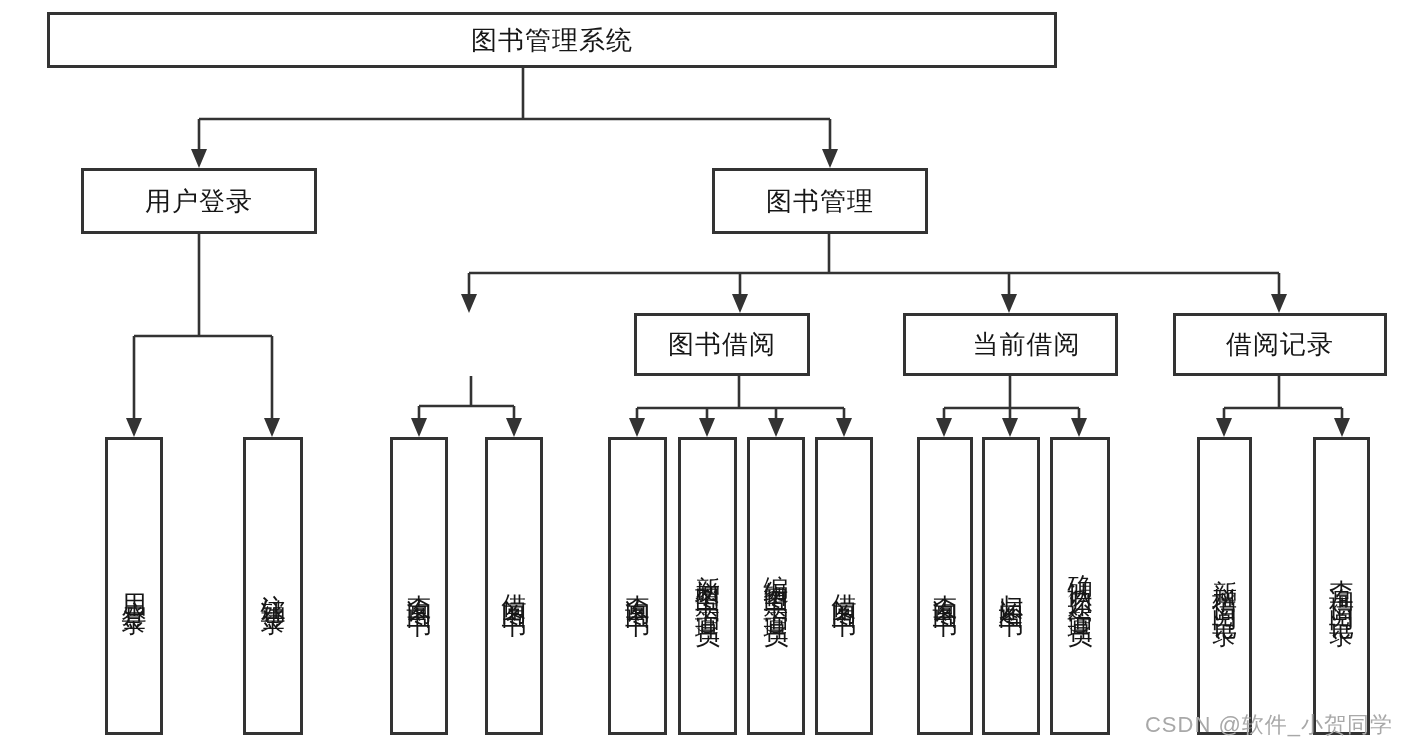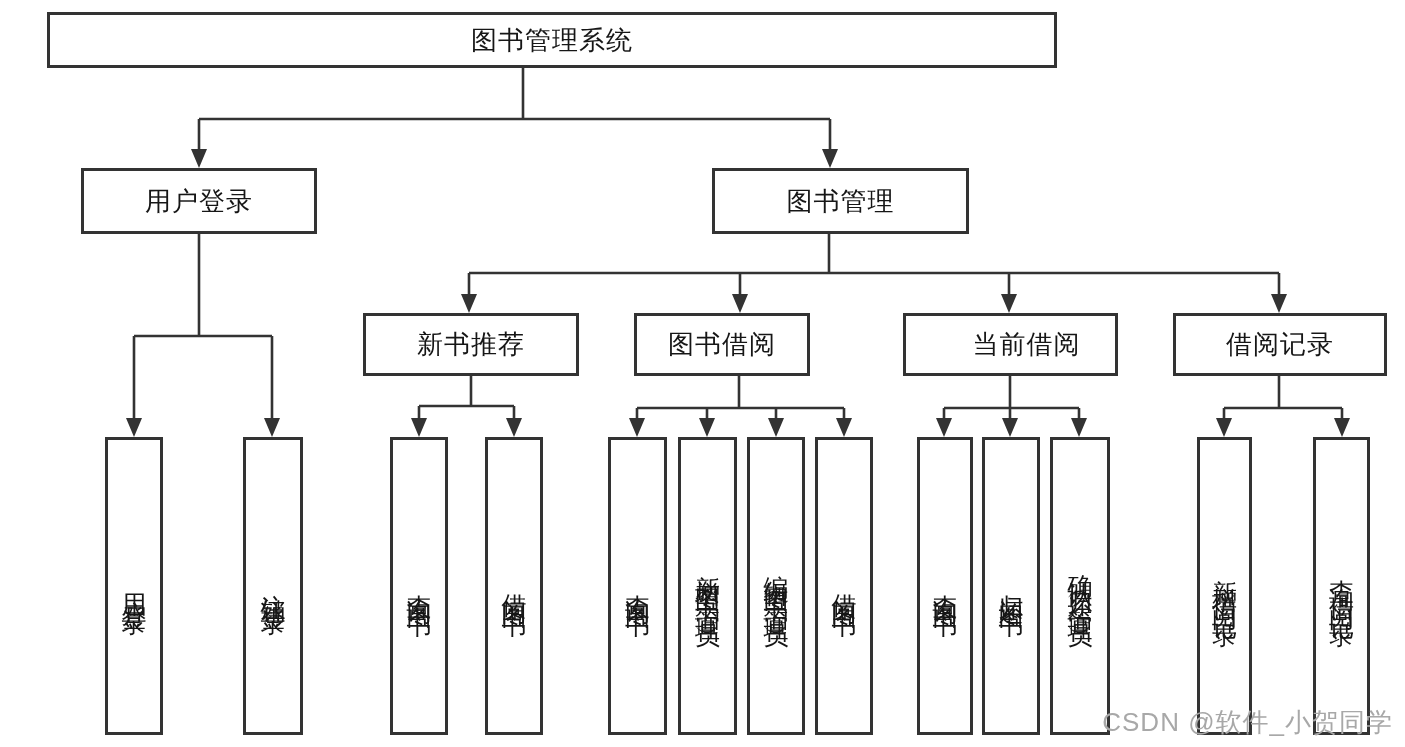--- a/index.html
+++ b/index.html
@@ -50,21 +50,21 @@
     writing-mode: vertical-rl;
     text-orientation: mixed;
     font-size: 25px;
     letter-spacing: 6px;
     line-height: 1;
   }
   .watermark {
     position: absolute;
     right: 12px;
     bottom: 7px;
-    font-size: 26px;
+    font-size: 22px;
     letter-spacing: 1px;
     color: var(--watermark, #a8a8a8);
     white-space: nowrap;
   }
 </style>
 </head>
 <body>
 
 <div id="canvas">
 
@@ -86,23 +86,22 @@
       M629 418 L645 418 L637 437 Z  M699 418 L715 418 L707 437 Z
       M768 418 L784 418 L776 437 Z  M836 418 L852 418 L844 437 Z
       M936 418 L952 418 L944 437 Z  M1002 418 L1018 418 L1010 437 Z
       M1071 418 L1087 418 L1079 437 Z  M1216 418 L1232 418 L1224 437 Z
       M1334 418 L1350 418 L1342 437 Z"></path>
   </svg>
 
   <div class="box h-box" style="left:15px; top:12px; width:1010px; height:56px;margin-left:32px;">图书管理系统</div>
 
   <div class="box h-box" style="left:81px; top:168px; width:236px; height:66px;">用户登录</div>
-  <div class="box h-box" style="left:712px; top:168px; width:257px; height:66px;">图书管理</div>
+  <div class="box h-box" style="left:712px; top:168px; width:216px; height:66px;">图书管理</div>
 
-  <div class="box h-box" style="left:363px; top:313px; width:216px; height:63px;">新书推荐</div>
   <div class="box h-box" style="left:634px; top:313px; width:176px; height:63px;">图书借阅</div>
   <div class="box h-box" style="left:903px; top:313px; width:215px; height:63px;padding-left:32px;">当前借阅</div>
   <div class="box h-box" style="left:1173px; top:313px; width:214px; height:63px;">借阅记录</div>
 
   <div class="box v-box" style="left:105px; top:437px; width:58px; height:298px;">用户登录</div>
   <div class="box v-box" style="left:243px; top:437px; width:60px; height:298px;">注销登录</div>
 
   <div class="box v-box" style="left:390px; top:437px; width:58px; height:298px;">查询图书</div>
   <div class="box v-box" style="left:485px; top:437px; width:58px; height:298px;">借阅图书</div>
 

